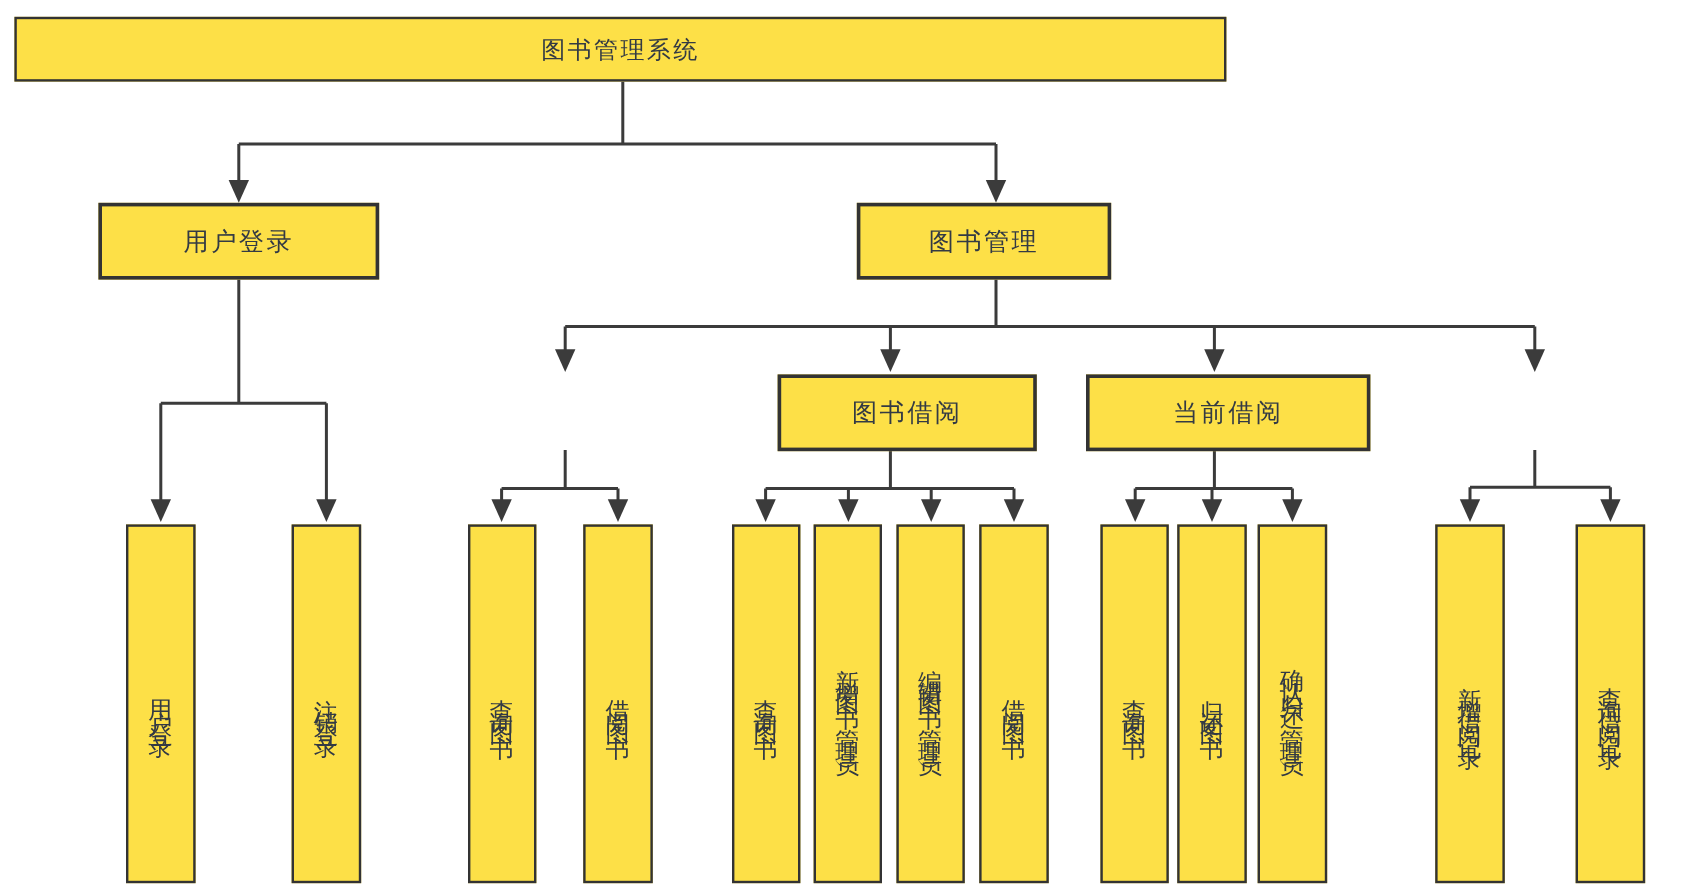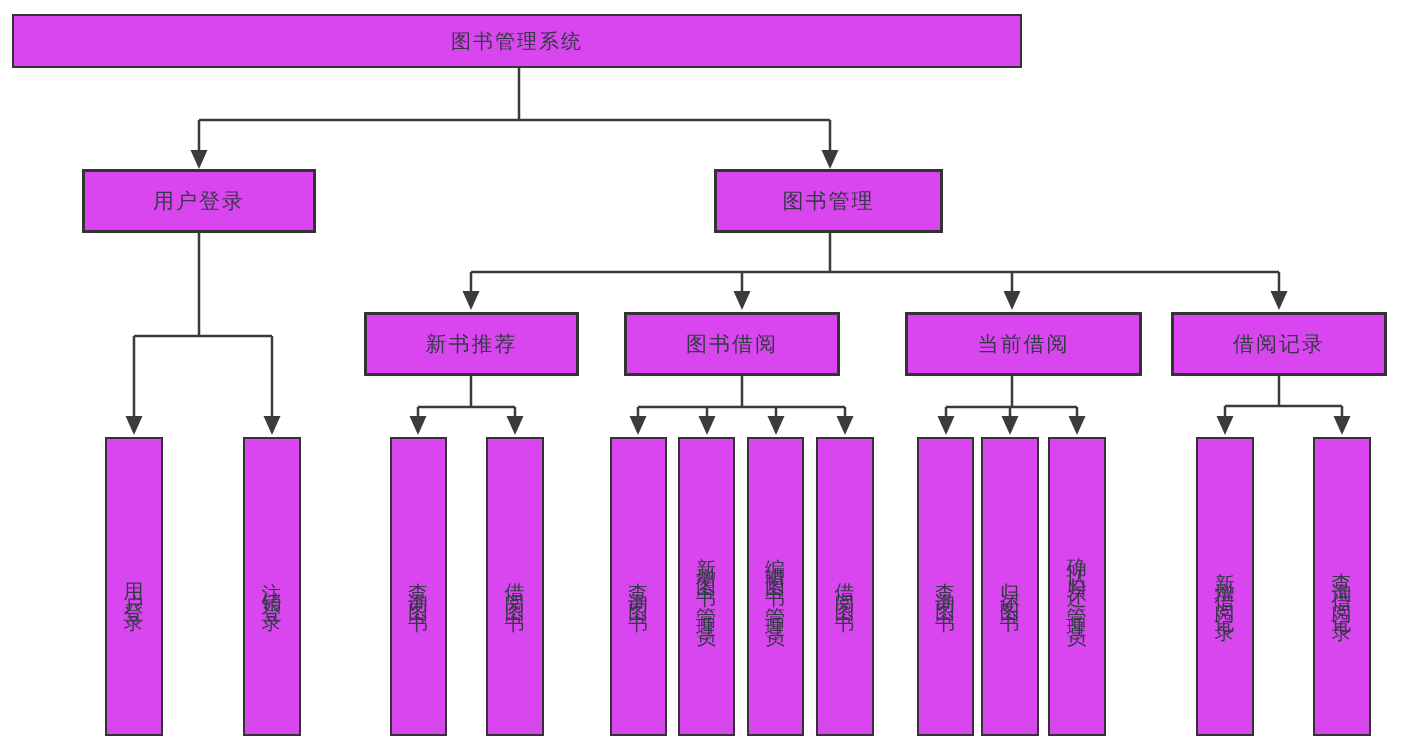--- a/index.html
+++ b/index.html
@@ -12,21 +12,21 @@
     font-family: "DejaVu Sans", "Liberation Sans", sans-serif;
   }
   .connectors {
     position: absolute;
     left: 0; top: 0;
     width: 1405px; height: 747px;
     pointer-events: none;
   }
   .node {
     position: absolute;
-    background: #d946ef;
+    background: #fde047;
     border: 2px solid #333333;
     box-sizing: border-box;
     display: flex;
     align-items: center;
     justify-content: center;
     color: #333a44;
     text-align: center;
   }
   .root-node {
     left: 12px; top: 14px;
@@ -115,35 +115,29 @@
     </g>
   </svg>
 
   <div class="node root-node">
     <span>图书管理系统</span>
   </div>
 
   <div class="node mid-node lvl1" style="left:82px">
     <span>用户登录</span>
   </div>
-  <div class="node mid-node lvl1" style="left:714px; width:229px">
+  <div class="node mid-node lvl1" style="left:714px; width:212px">
     <span>图书管理</span>
   </div>
 
-  <div class="node mid-node lvl3" style="left:364px; width:215px">
-    <span>新书推荐</span>
-  </div>
-  <div class="node mid-node lvl3" style="left:624px">
+  <div class="node mid-node lvl3" style="left:648px">
     <span>图书借阅</span>
   </div>
   <div class="node mid-node lvl3" style="left:905px; width:237px">
     <span>当前借阅</span>
-  </div>
-  <div class="node mid-node lvl3" style="left:1171px">
-    <span>借阅记录</span>
   </div>
 
   <div class="node leaf" style="left:105px">
     <span class="vtext">用户登录</span>
   </div>
   <div class="node leaf" style="left:243px">
     <span class="vtext">注销登录</span>
   </div>
 
   <div class="node leaf" style="left:390px; width:57px">

